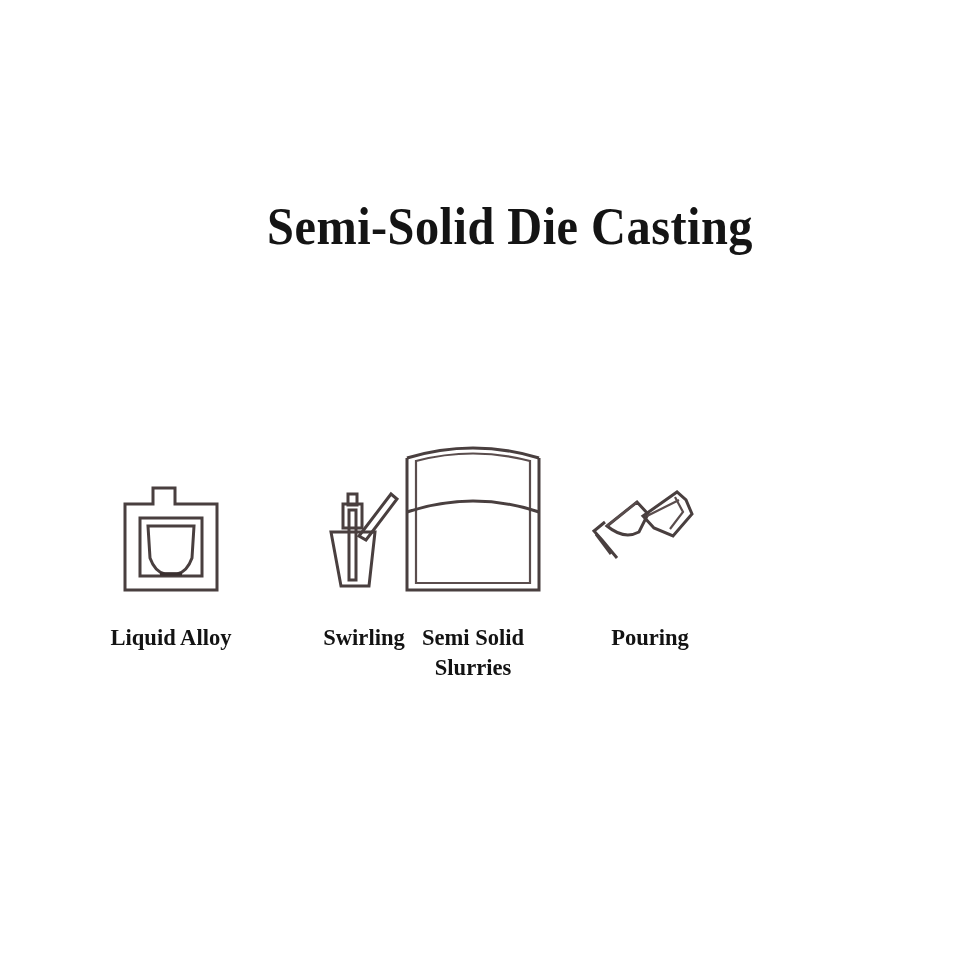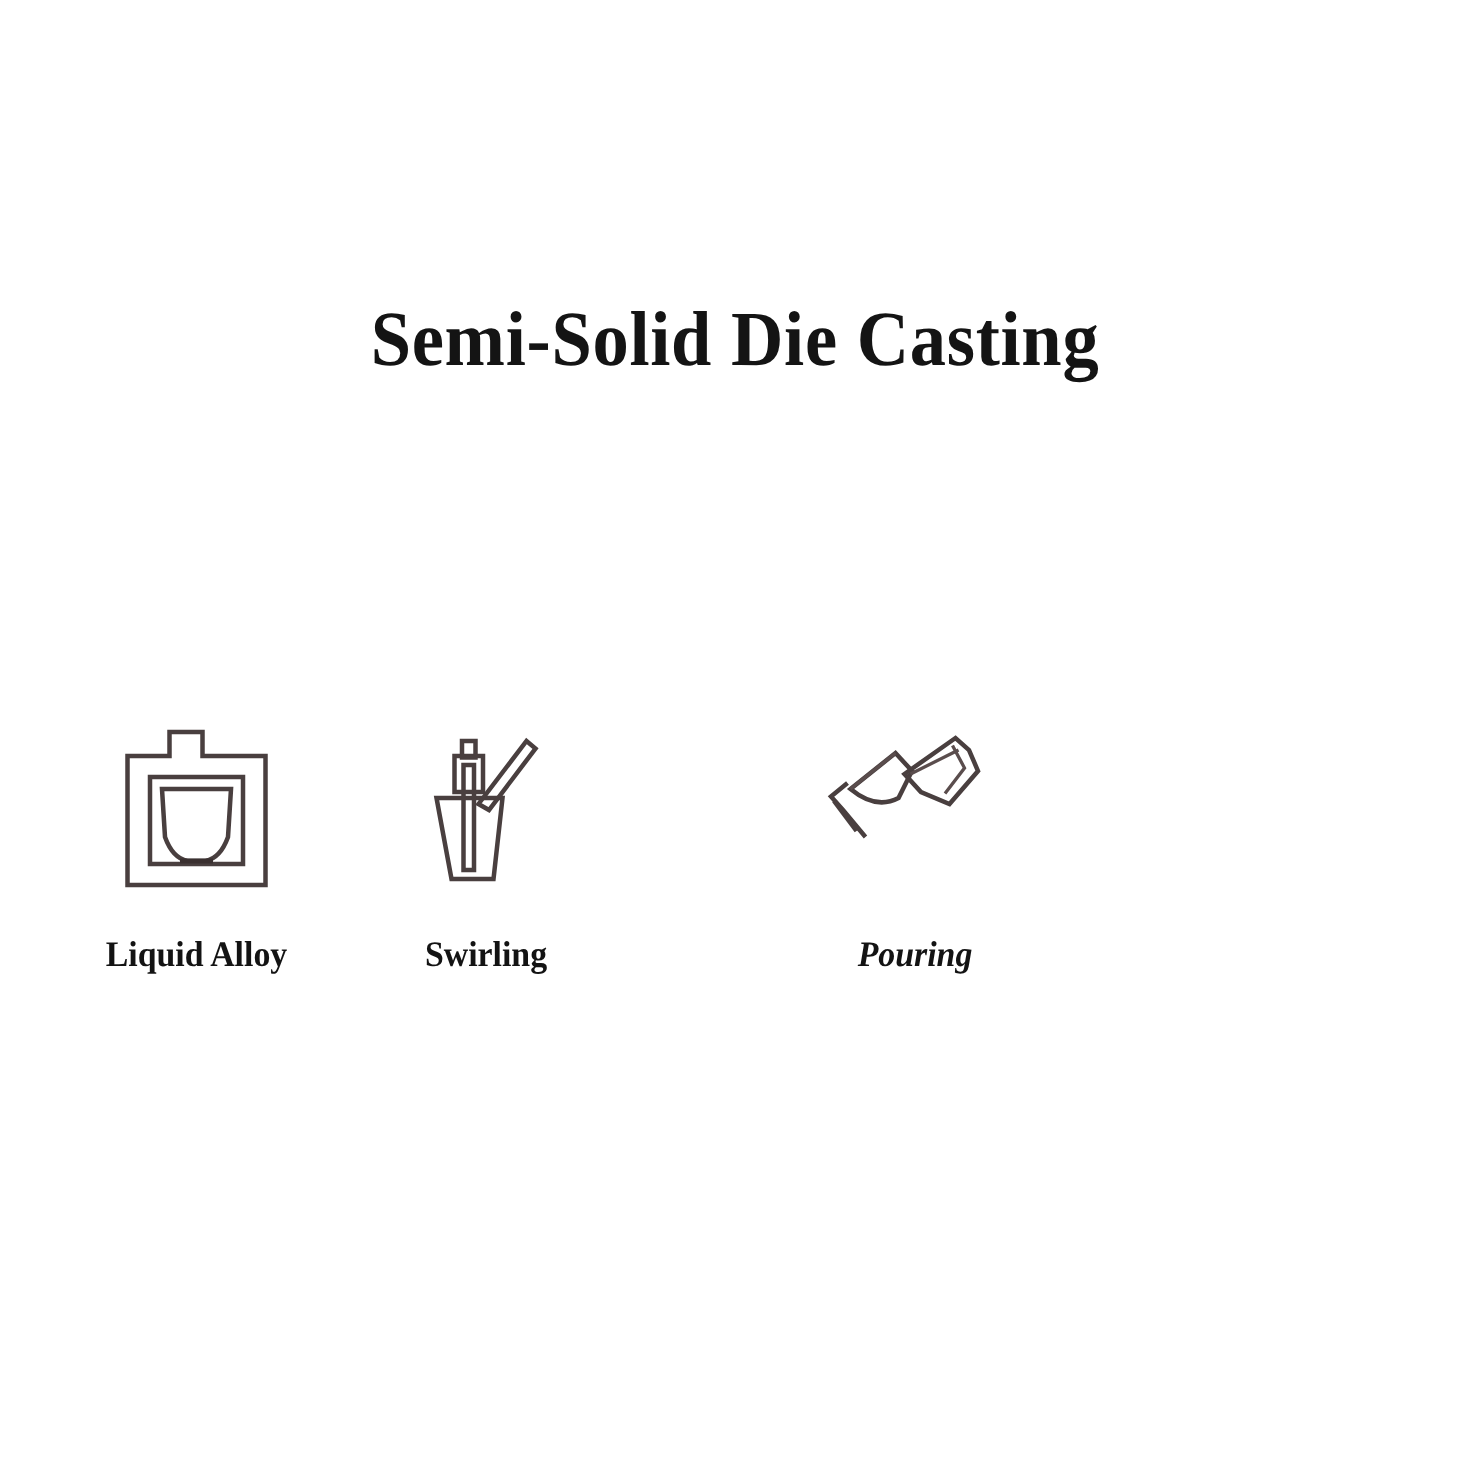--- a/index.html
+++ b/index.html
@@ -14,20 +14,21 @@
     position: relative;
     overflow: hidden;
     font-family: "Liberation Serif", "DejaVu Serif", serif;
     -webkit-font-smoothing: antialiased;
   }
 
   #infographic {
     position: absolute;
     inset: 0;
     background: #ffffff;
+    margin-left: 40px;
   }
 
   
   .title {
     position: absolute;
     left: 0;
     right: 0;
     top: 198px;
     text-align: center;
     font-family: "Liberation Serif", "DejaVu Serif", serif;
@@ -78,21 +79,21 @@
     width: 160px;
   }
   .step-label.one-line {
     white-space: nowrap;
   }
 
   
   #step-1 { left: 31px;  width: 200px; }
   #step-2 { left: 240px; width: 168px; }
   #step-3 { left: 353px; width: 160px; }
-  #step-4 { left: 520px; width: 180px; font-style: italic; }
+  #step-4 { left: 520px; width: 180px; }
   #step-5 { left: 707px; width: 200px; }
 
   #step-1 .step-icon { top: 80px; }
   #step-2 .step-icon { top: 88px; }
   #step-3 .step-icon { top: 42px; }
   #step-4 .step-icon { top: 88px; }
   #step-5 .step-icon { top: 12px; }
 
   svg { display: block; overflow: visible; }
   .ln {
@@ -151,20 +152,40 @@
           <path class="ln" d="M20 22 L27 22 L27 92 L20 92 Z"></path>
 
           <rect class="ln" x="14" y="16" width="19" height="24"></rect>
 
           <rect class="ln" x="19" y="6" width="9" height="11"></rect>
         </svg>
       </div>
       <div class="step-label one-line">Swirling</div>
     </div>
 
+    <div class="step" id="step-3">
+      <div class="step-icon">
+        <svg width="142" height="152" viewBox="0 0 142 152" aria-hidden="true">
+
+          <path class="ln" d="M5 16 L5 148 L137 148 L137 16"></path>
+
+          <path class="ln-thin" d="M14 18 L14 141 L128 141 L128 18"></path>
+
+          <path class="ln" d="M5 16 Q71 -4 137 16"></path>
+
+          <path class="ln-thin" d="M14 19 Q71 4 128 19"></path>
+
+          <path class="ln" d="M5 70 Q71 48 137 70"></path>
+        </svg>
+      </div>
+      <div class="step-label two-line">
+        <span>Semi Solid</span><br>
+        <span>Slurries</span>
+      </div>
+    </div>
 
     <div class="step" id="step-4">
       <div class="step-icon">
         <svg width="118" height="76" viewBox="0 0 118 76" aria-hidden="true">
 
           <path class="ln" d="M16 38 L46 14 L57 26 L48 44 Q33 52 16 38 Z"></path>
 
           <path class="ln-thin" d="M16 38 L46 14"></path>
 
           <path class="ln" d="M14 34 L3 43 L11 52 L26 70"></path>

